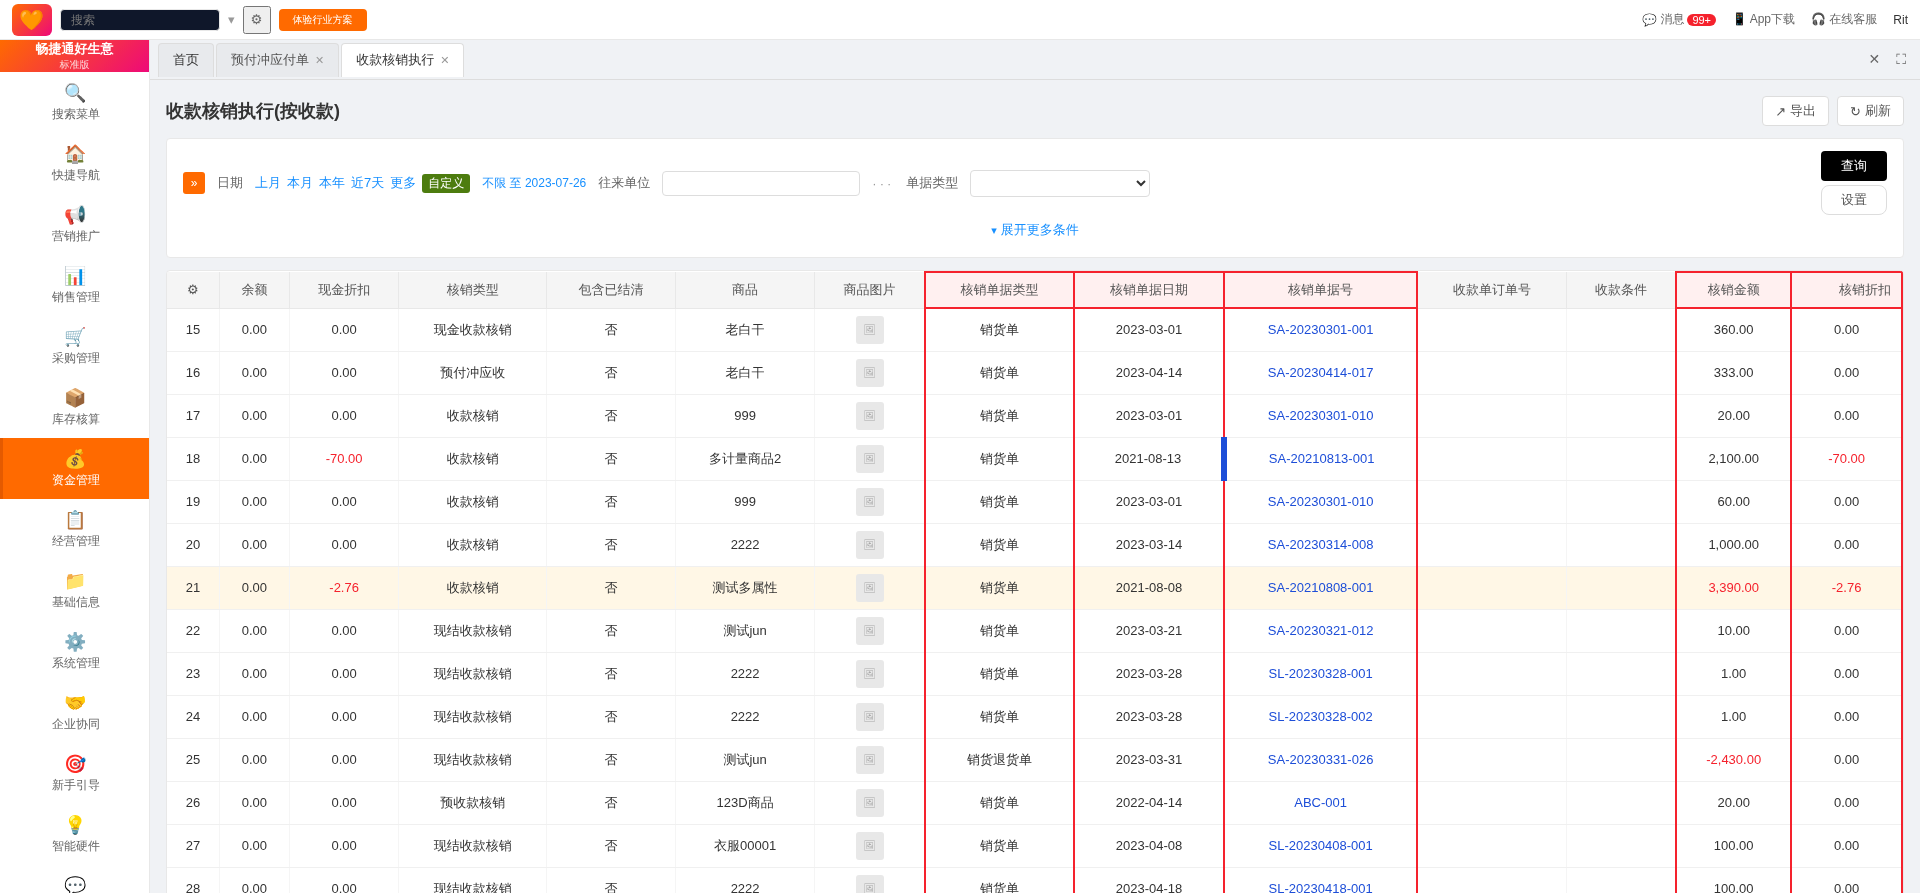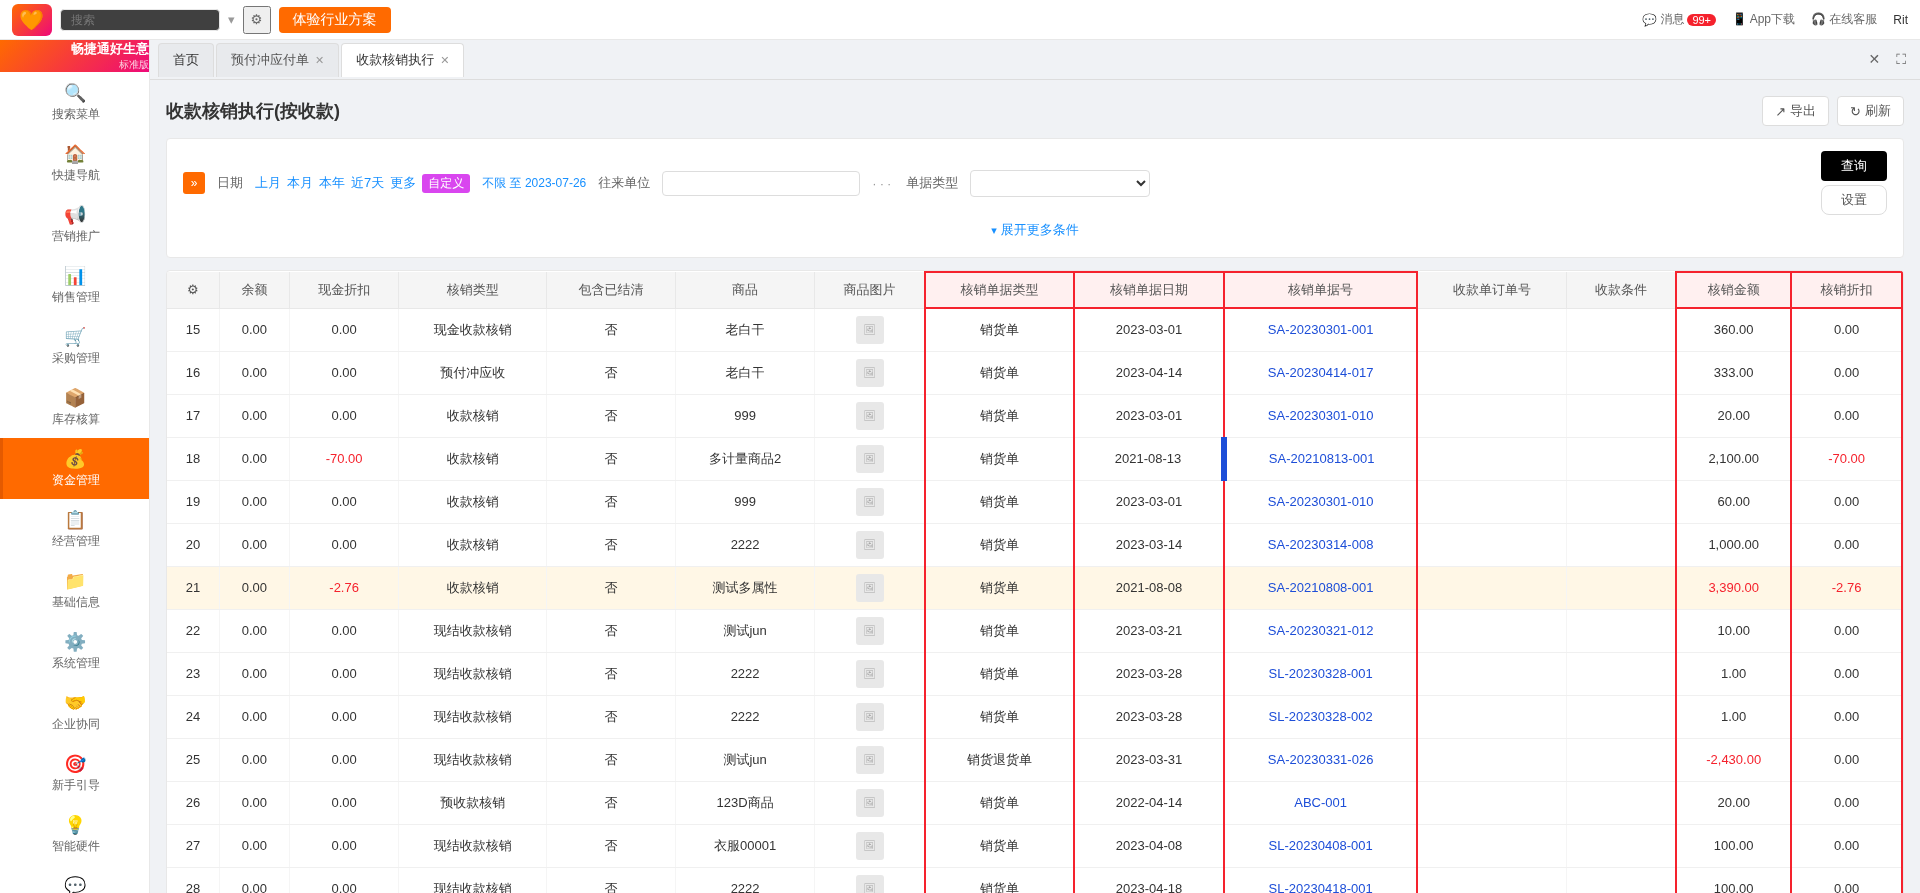--- a/index.html
+++ b/index.html
@@ -11,40 +11,40 @@
       background: #fff;
       border-bottom: 1px solid #e8e8e8;
       display: flex;
       align-items: center;
       padding: 0 12px;
       gap: 8px;
     }
     .top-bar-left { display: flex; align-items: center; gap: 8px; flex: 1; }
     .top-bar-right { display: flex; align-items: center; gap: 16px; color: #666; font-size: 12px; }
     .search-box-top {
-      background: #404040;
+      background: #0f172a;
       border: 1px solid #e8e8e8;
       border-radius: 4px;
       padding: 3px 10px;
       width: 160px;
       color: #999;
       font-size: 12px;
     }
     .gear-btn {
       width: 28px; height: 28px;
       display: flex; align-items: center; justify-content: center;
       cursor: pointer; color: #666;
     }
     .industry-btn {
       background: #ff6a00;
       color: #fff;
       border: none;
       border-radius: 4px;
       padding: 4px 14px;
-      font-size: 14px;
+      font-size: 10px;
       cursor: pointer;
     }
     .badge-red {
       background: #f5222d;
       color: #fff;
       border-radius: 10px;
       padding: 0 5px;
       font-size: 11px;
     }
 
@@ -154,21 +154,21 @@
     .filter-row { display: flex; align-items: center; gap: 12px; flex-wrap: wrap; }
     .filter-label { color: #666; font-size: 13px; white-space: nowrap; }
     .filter-date-links { display: flex; gap: 6px; align-items: center; }
     .filter-date-links a {
       color: #1890ff;
       cursor: pointer;
       font-size: 13px;
       text-decoration: none;
     }
     .date-custom {
-      background: #d946ef;
+      background: #4d7c0f;
       color: #fff;
       padding: 1px 6px;
       border-radius: 3px;
       font-size: 12px;
       cursor: pointer;
     }
     .date-range-text { color: #1890ff; font-size: 12px; }
     .filter-input {
       border: 1px solid #ddd;
       border-radius: 4px;
@@ -303,21 +303,21 @@
       <span>🎧</span>
       <span>在线客服</span>
     </span>
     <span style="cursor:pointer;color:#333;font-weight:500;">Rit</span>
   </div>
 </div>
 
 <div class="layout">
 
   <div class="sidebar">
-    <div style="height:60px;background:linear-gradient(135deg,#ff6a00,#ee0979);display:flex;align-items:flex-end;justify-content:center;flex-direction:column;">
+    <div style="height:60px;background:linear-gradient(135deg,#ff6a00,#ee0979);display:flex;align-items:center;justify-content:center;flex-direction:column;">
       <span style="color:#fff;font-size:13px;font-weight:bold;">畅捷通好生意</span>
       <span style="color:rgba(255,255,255,0.8);font-size:10px;">标准版</span>
     </div>
     <div class="sidebar-item">
       <span class="icon">🔍</span>
       <span>搜索菜单</span>
     </div>
     <div class="sidebar-item">
       <span class="icon">🏠</span>
       <span>快捷导航</span>
@@ -458,21 +458,21 @@
               <th>核销类型</th>
               <th>包含已结清</th>
               <th>商品</th>
               <th>商品图片</th>
               <th style="border:2px solid #f5222d;background:#fff0f0;">核销单据类型</th>
               <th style="border:2px solid #f5222d;background:#fff0f0;">核销单据日期</th>
               <th style="border:2px solid #f5222d;background:#fff0f0;">核销单据号</th>
               <th>收款单订单号</th>
               <th>收款条件</th>
               <th style="border:2px solid #f5222d;background:#fff0f0;">核销金额</th>
-              <th style="border:2px solid #f5222d;background:#fff0f0;">核销折扣</th>
+              <th style="border:2px solid #f5222d;background:#fff0f0;text-align:right;">核销折扣</th>
             </tr>
           </thead>
           <tbody id="table-body">
           <tr>
       <td>15</td>
       <td>0.00</td>
       <td style="">0.00</td>
       <td>现金收款核销</td>
       <td>否</td>
       <td>老白干</td>

